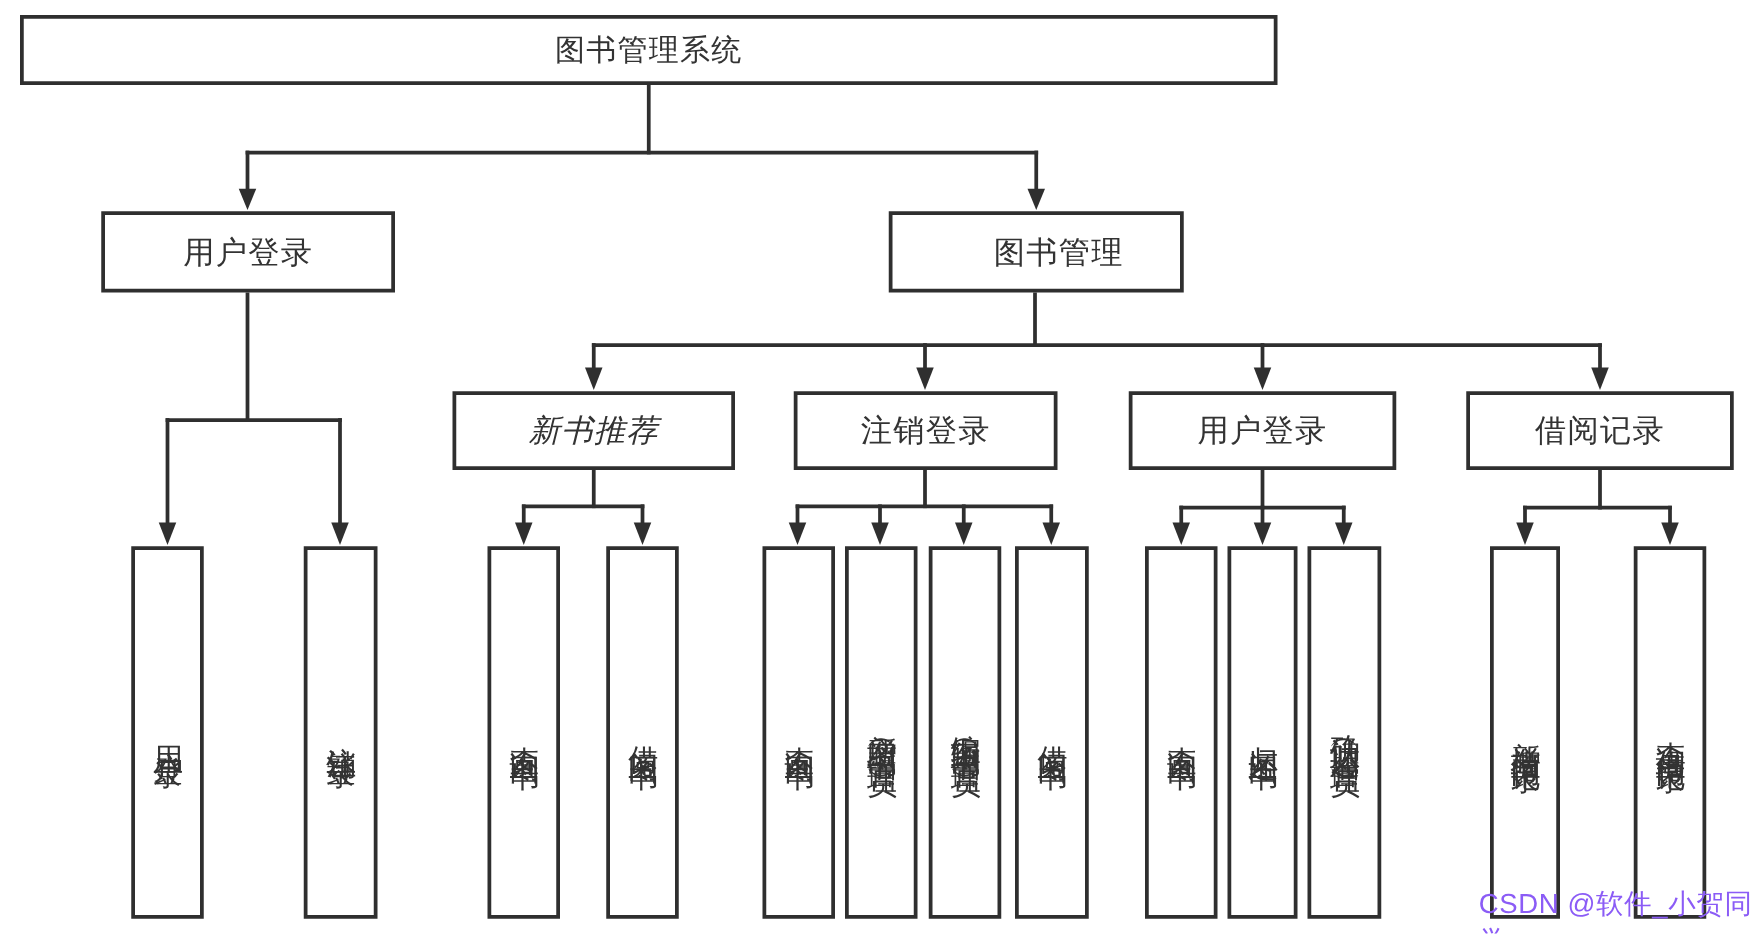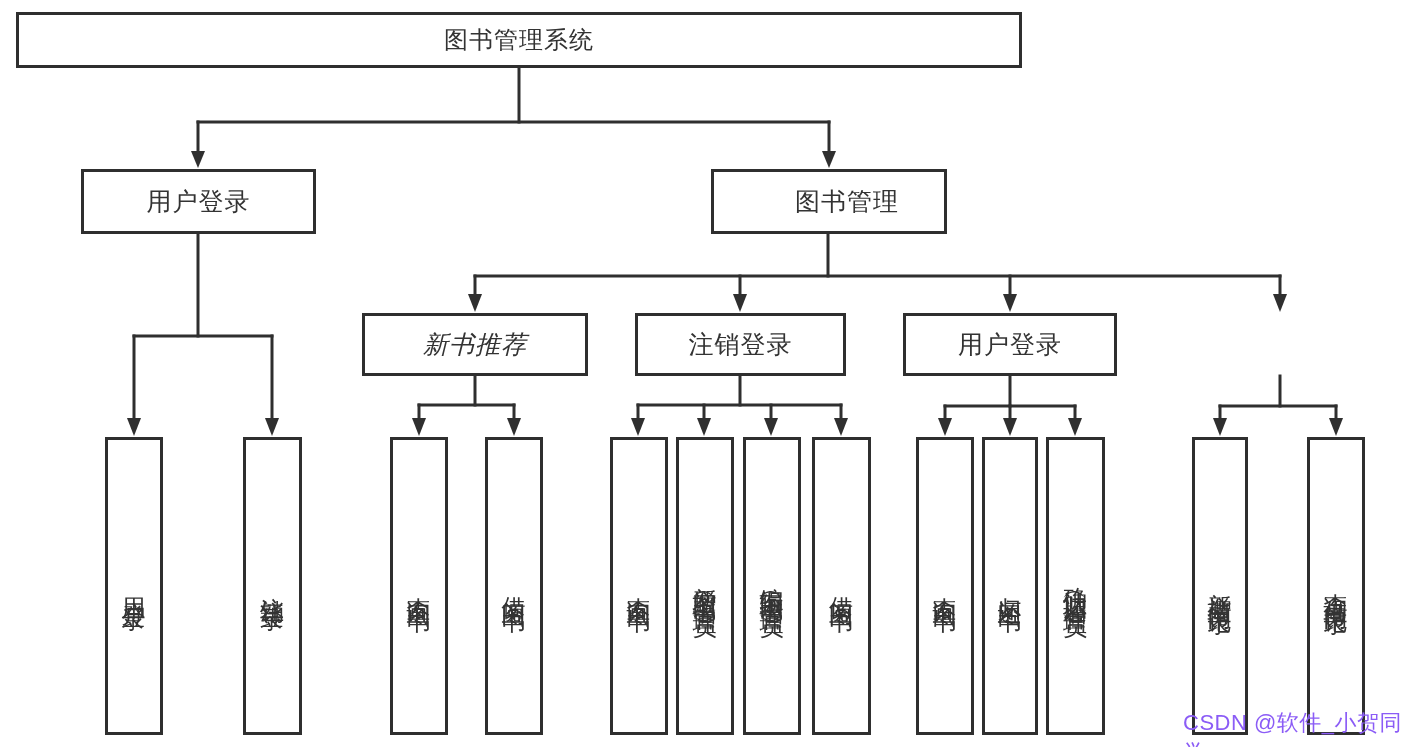--- a/index.html
+++ b/index.html
@@ -106,20 +106,23 @@
 
   <div class="node hbox" style="left:362px; top:313px; width:226px; height:63px;font-style:italic;">
     <span>新书推荐</span>
   </div>
   <div class="node hbox" style="left:635px; top:313px; width:211px; height:63px;">
     <span>注销登录</span>
   </div>
   <div class="node hbox" style="left:903px; top:313px; width:214px; height:63px;">
     <span>用户登录</span>
   </div>
+  <div class="node hbox" style="left:1173px; top:313px; width:214px; height:63px;">
+    <span>借阅记录</span>
+  </div>
 
   <div class="node vbox" style="left:105px; width:58px;">
     <span class="vlabel">用户登录</span>
   </div>
   <div class="node vbox" style="left:243px; width:59px;">
     <span class="vlabel">注销登录</span>
   </div>
 
   <div class="node vbox" style="left:390px; width:58px;">
     <span class="vlabel">查询图书</span>

